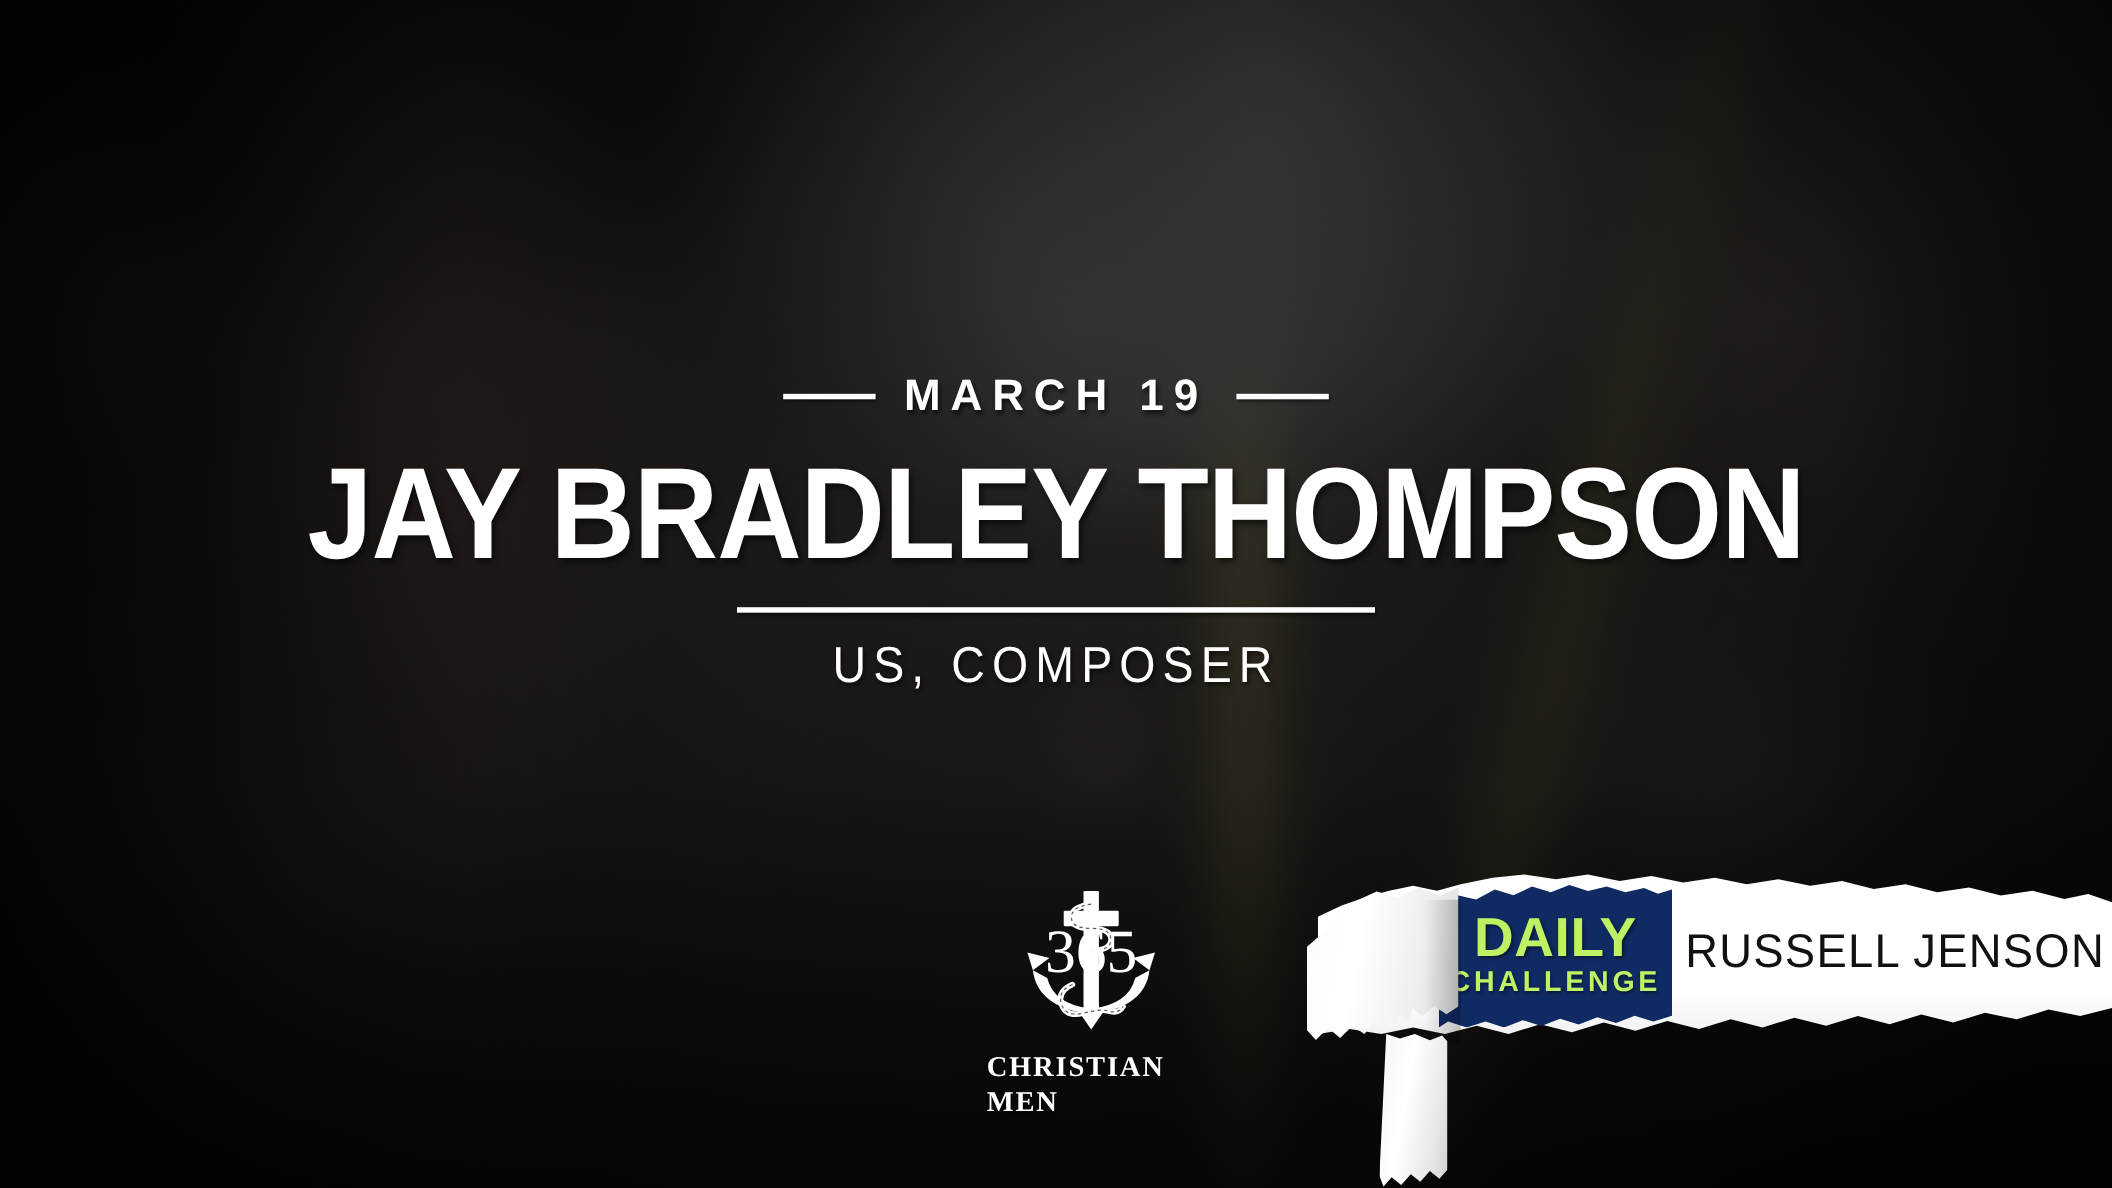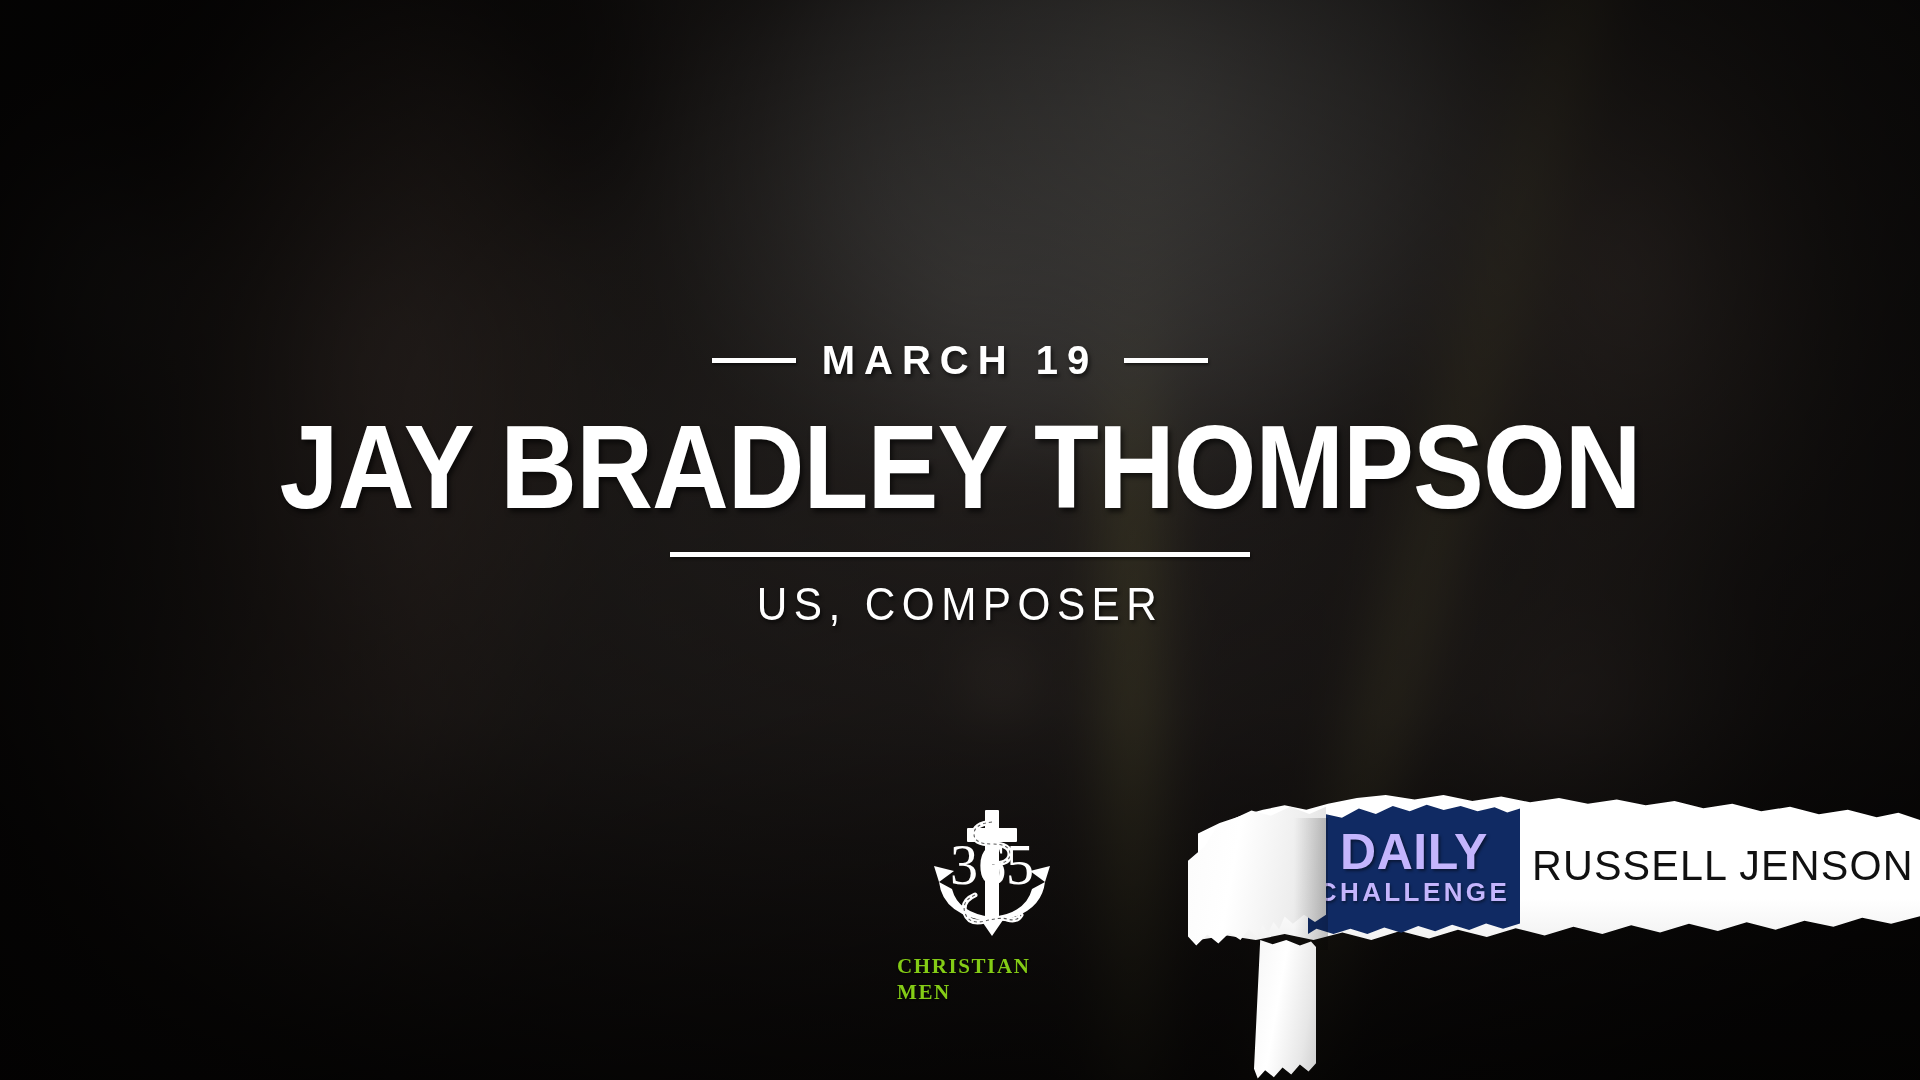--- a/index.html
+++ b/index.html
@@ -135,25 +135,25 @@
   }
   .logo-mark {
     width: 150px;
     height: 150px;
     margin: 0 auto;
     display: block;
   }
   .logo-wordmark {
     margin-top: 4px;
     font-family: "Liberation Serif", serif;
-    font-size: 21px;
+    font-size: 26px;
     font-weight: 700;
     letter-spacing: 1.6px;
     line-height: 1.22;
-    color: #84cc16;
+    color: #ffffff;
     text-shadow: 0 1px 2px rgba(0,0,0,0.6);
   }
   .logo-wordmark .l2 { display: block; }
 
   
   .banner {
     position: absolute;
     left: 1198px;
     top: 792px;
     width: 722px;
@@ -210,21 +210,21 @@
       100% 92%, 92% 96%, 84% 92%, 76% 97%, 68% 93%, 60% 98%, 52% 94%,
       44% 99%, 36% 95%, 28% 100%, 20% 96%, 12% 100%, 4% 96%, 0% 100%
     );
   }
   .badge-inner {
     position: absolute;
     left: 0;
     right: 0;
     top: 26px;
     text-align: center;
-    color: #c4b5fd;
+    color: #bef264;
   }
   .badge-line1 {
     font-size: 50px;
     font-weight: 700;
     line-height: 0.96;
     letter-spacing: 0.5px;
     text-shadow: 2px 2px 3px rgba(0,0,0,0.45);
   }
   .badge-line2 {
     font-size: 26px;

